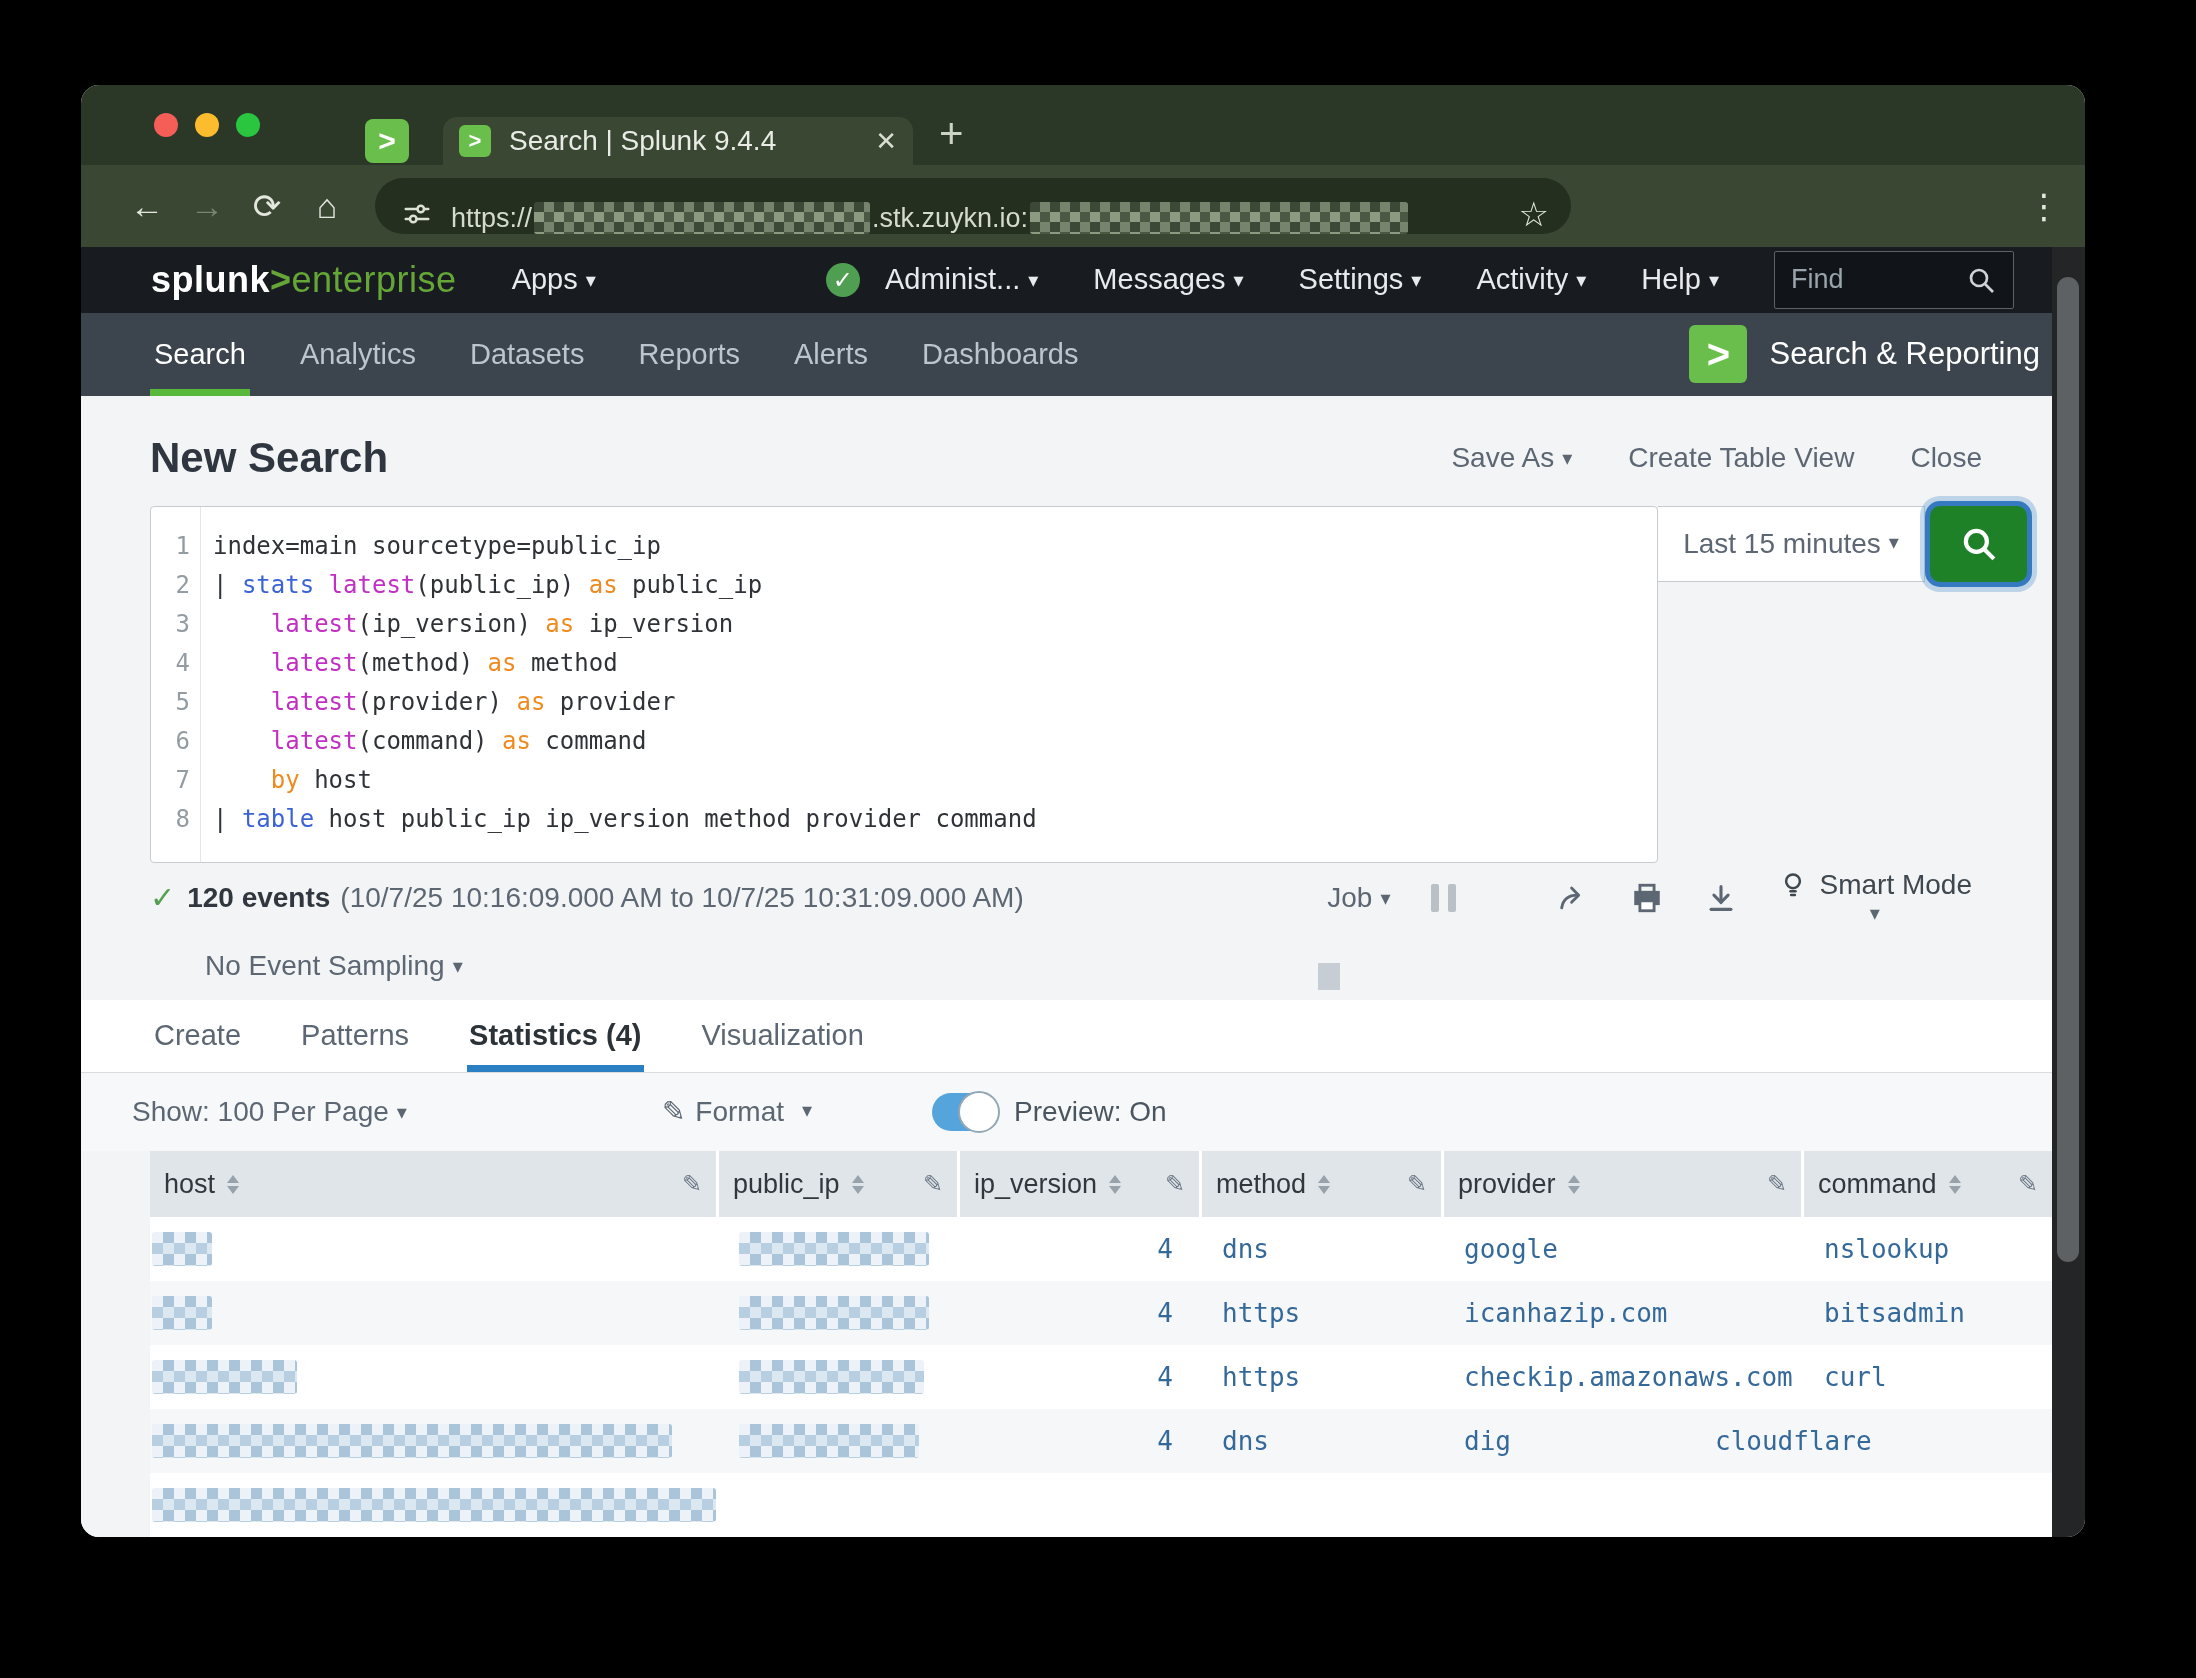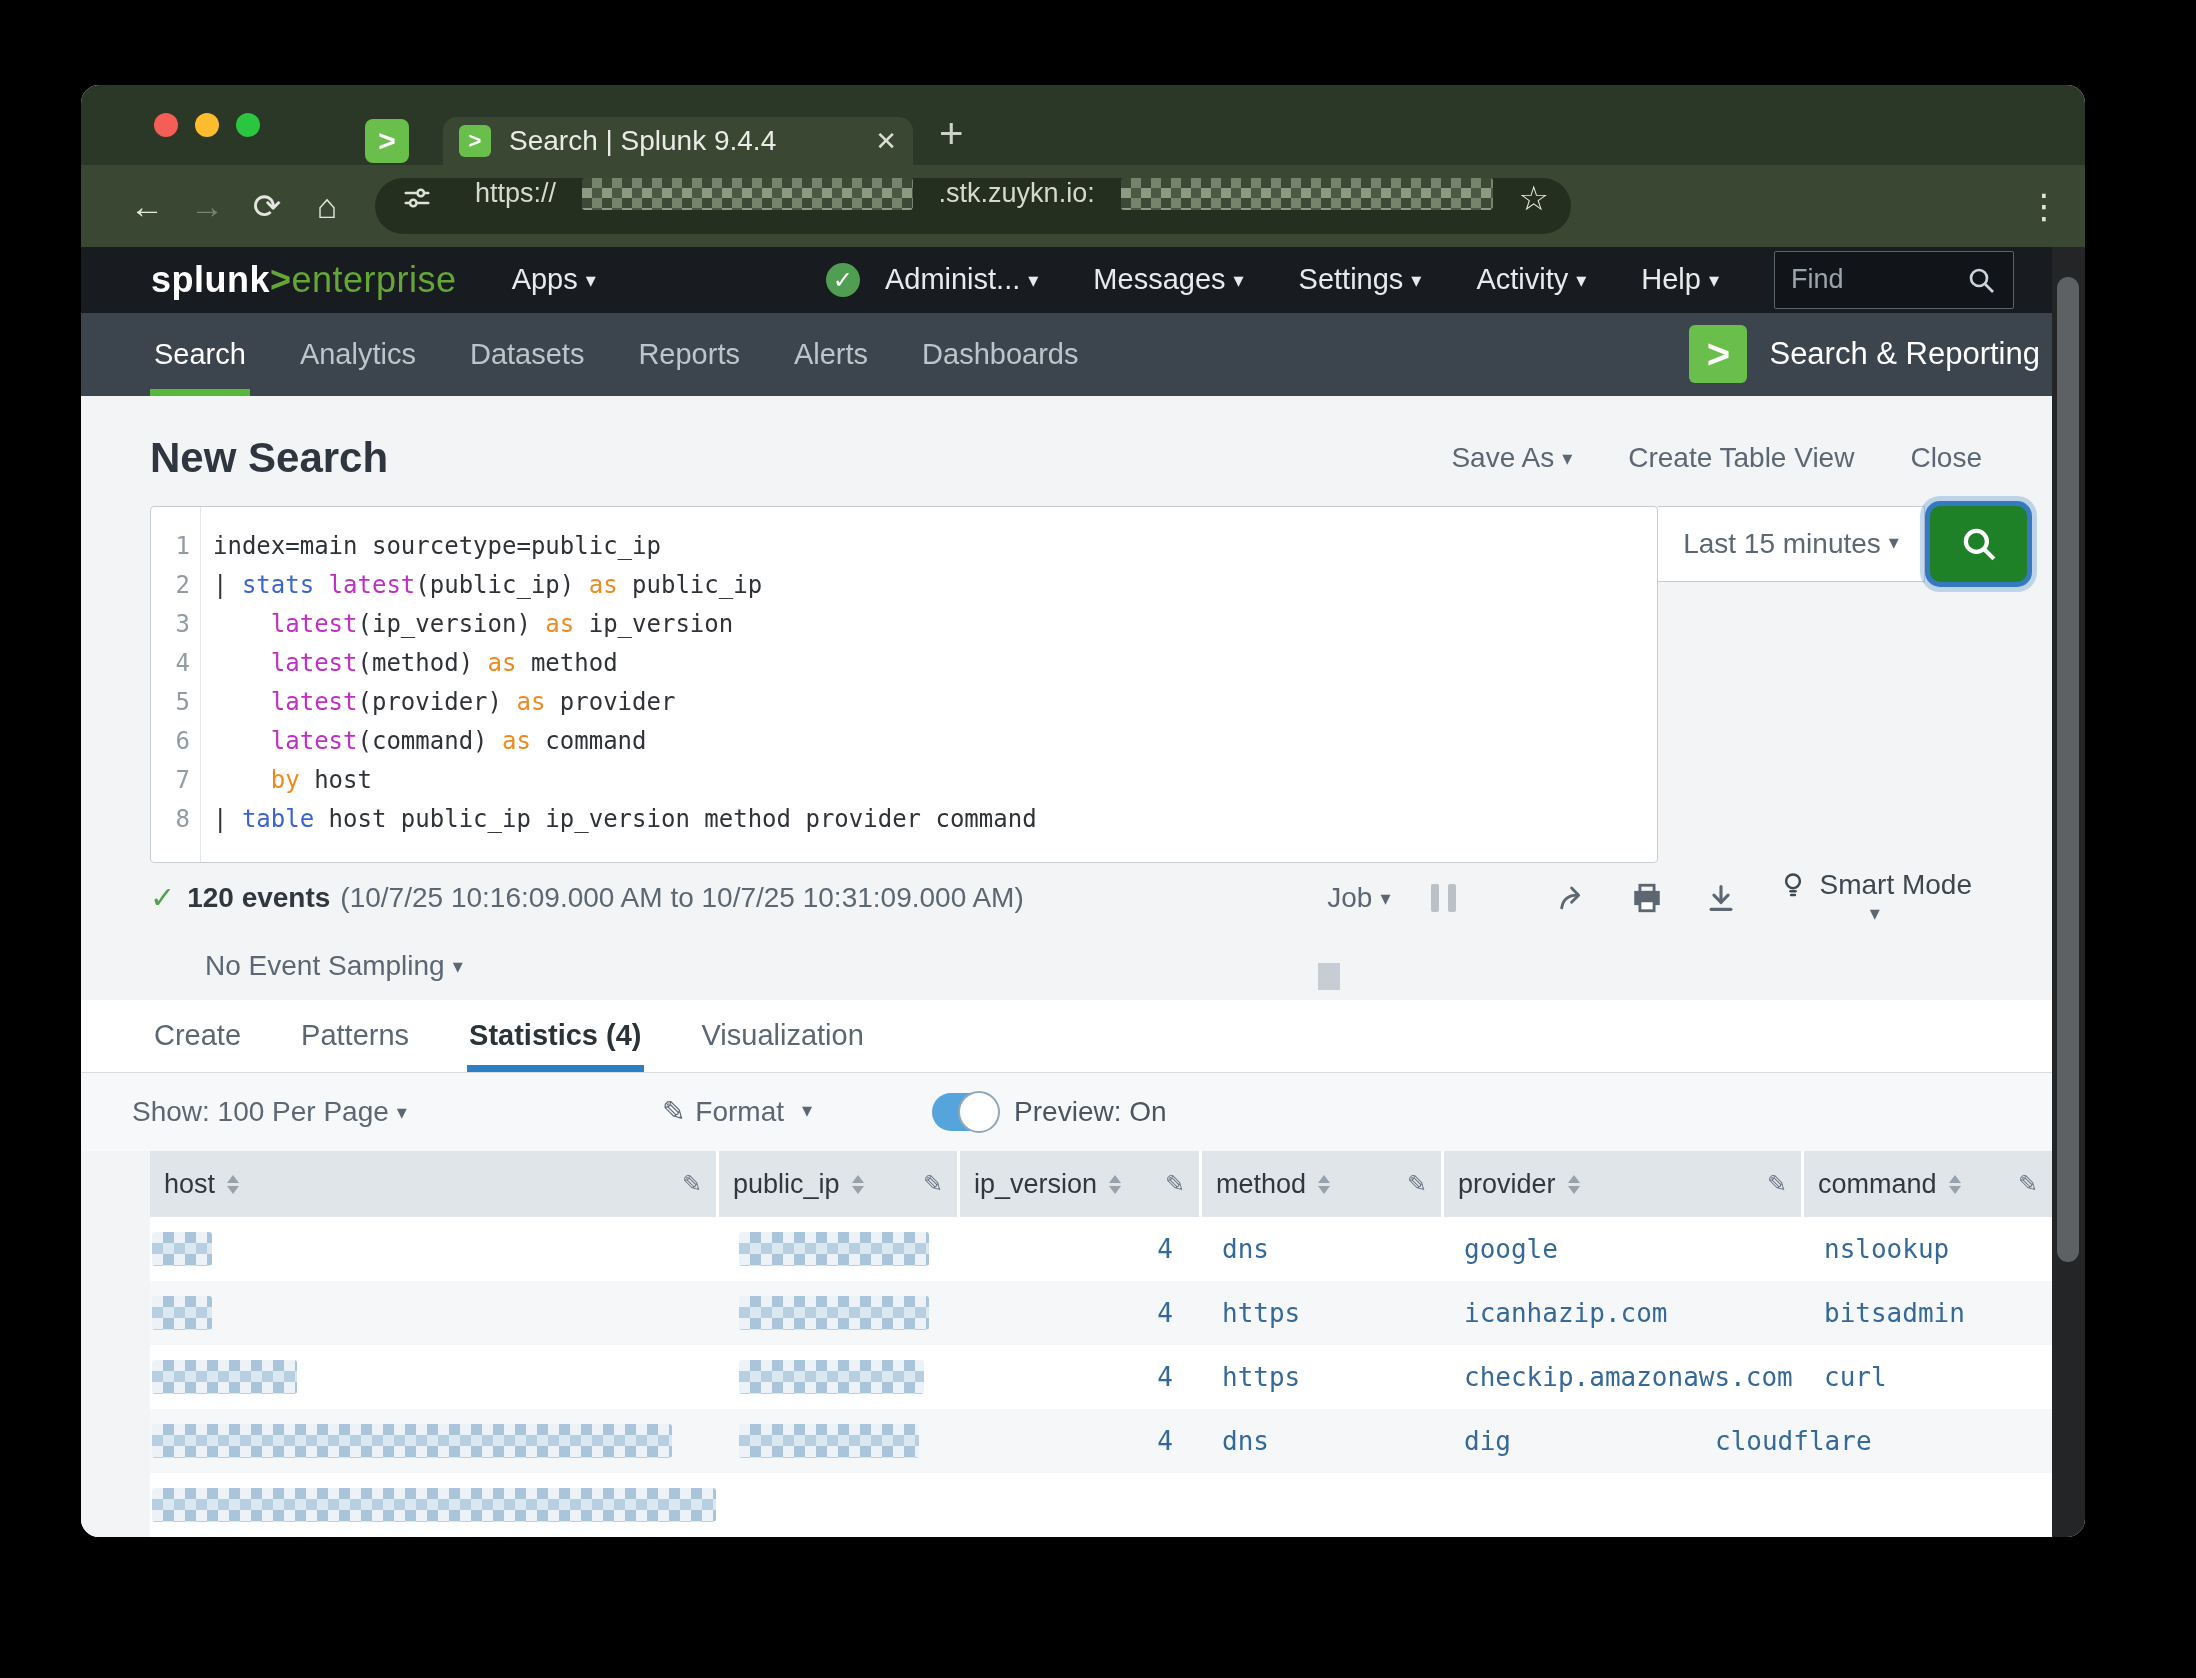--- a/index.html
+++ b/index.html
@@ -24,22 +24,22 @@
   .tab .fav{width:32px;height:32px;border-radius:6px;background:#6abf4c;color:#fff;font-weight:bold;
     display:flex;align-items:center;justify-content:center;font-size:22px;flex:0 0 auto;}
   .tab .ttl{color:#e9ece6;font-size:28px;margin-left:18px;white-space:nowrap;overflow:hidden;flex:1;}
   .tab .x{color:#d9ded3;font-size:26px;margin-left:12px;}
   .newtab{color:#ccd3c6;font-size:42px;font-weight:300;margin:0 0 10px 26px;line-height:1;}
 
   
   .chrometb{height:82px;background:#3a4733;display:flex;align-items:center;padding:0 24px 0 36px;}
   .nav-ic{color:#e3e7de;font-size:34px;width:60px;text-align:center;}
   .nav-ic.dim{color:#79856f;}
-  .urlbar{height:56px;width:1196px;background:#242f1f;border-radius:28px;display:flex;align-items:flex-start;
-    margin-left:18px;padding:0 22px;color:#cfd5c9;font-size:27px;gap:24px;}
+  .urlbar{height:56px;width:1196px;background:#242f1f;border-radius:28px;display:flex;align-items:flex-end;
+    margin-left:18px;padding:0 22px;color:#cfd5c9;font-size:27px;}
   .tune{width:40px;height:40px;border-radius:50%;display:flex;align-items:center;justify-content:center;
     color:#dde2d7;margin-right:14px;flex:0 0 auto;}
   .url-lit{white-space:nowrap;color:#d4dacd;}
   .pix-url{display:inline-block;height:32px;border-radius:3px;margin:0 2px;
     background:conic-gradient(#76836d 25%,#4b5844 0 50%,#8d9a82 0 75%,#3d4937 0) 0 0/20px 20px,
       conic-gradient(rgba(220,230,210,.25) 25%,transparent 0 75%,rgba(20,30,15,.3) 0) 9px 5px/32px 32px;}
   .star{margin-left:auto;color:#e8ebe2;font-size:34px;}
   .dots{margin-left:auto;color:#e3e7de;font-size:34px;letter-spacing:0;}
 
   

